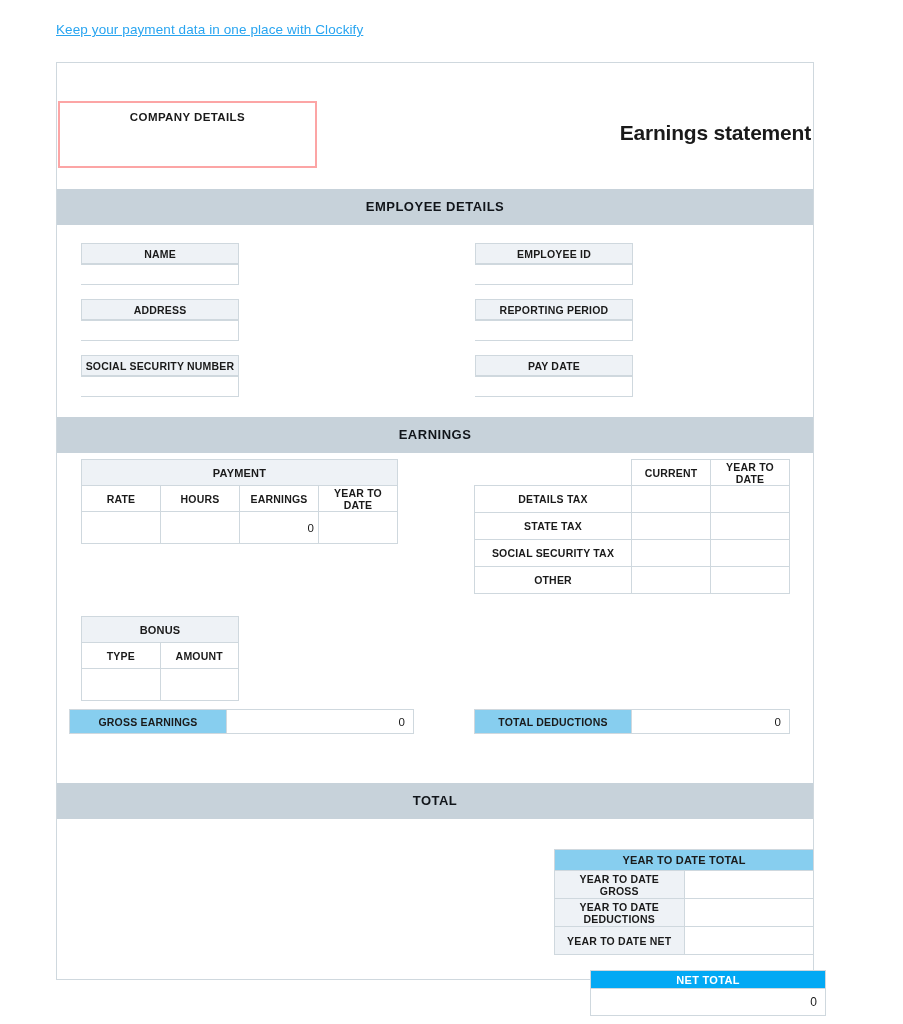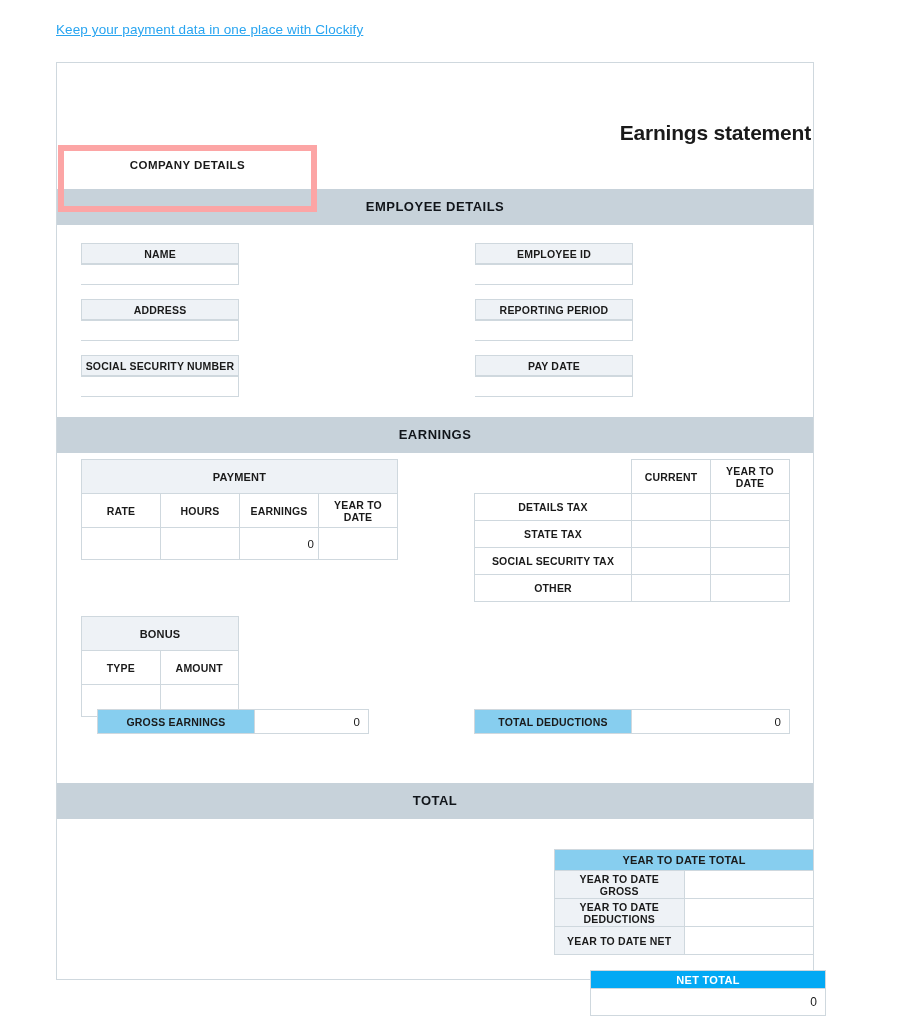--- a/index.html
+++ b/index.html
@@ -45,23 +45,22 @@
   .hdr {
     position: relative;
     height: 126px;
   }
   .company-box {
     position: absolute;
     left: 1px;
     top: 38px;
     width: 259px;
     height: 67px;
-    border: 6px solid #fca5a5;
-    box-sizing: border-box;
-    margin-top: 44px;
+    border: 2px solid #fca5a5;
+    box-sizing: border-box;
   }
   .company-box span {
     display: block;
     text-align: center;
     margin-top: 8px;
     font-size: 11.5px;
     font-weight: bold;
     letter-spacing: .4px;
   }
   .doc-title {
@@ -129,21 +128,21 @@
     position: relative;
     height: 330px;
   }
 
   table.grid {
     border-collapse: collapse;
     table-layout: fixed;
   }
   table.grid td, table.grid th {
     border: 1px solid #cfd8de;
-    height: 34px;
+    height: 26px;
     font-size: 10.5px;
     font-weight: bold;
     letter-spacing: .2px;
     text-align: center;
     padding: 0 4px;
     box-sizing: border-box;
     background: #fff;
   }
   table.grid th.cap {
     background: #eef2f6;
@@ -189,21 +188,21 @@
     border: none;
     background: transparent;
   }
 
   
   .sum-row {
     position: absolute;
     display: flex;
     height: 25px;
   }
-  .sum-row.gross { left: 40px; top: 256px; width: 272px; }
+  .sum-row.gross { left: 12px; top: 256px; width: 345px; }
   .sum-row.deduc { left: 417px; top: 256px; width: 316px; }
   .sum-lbl {
     width: 158px;
     line-height: 25px;
     background: #87ceef;
     border: 1px solid #cfd8de;
     box-sizing: border-box;
     text-align: center;
     font-size: 10.5px;
     font-weight: bold;

